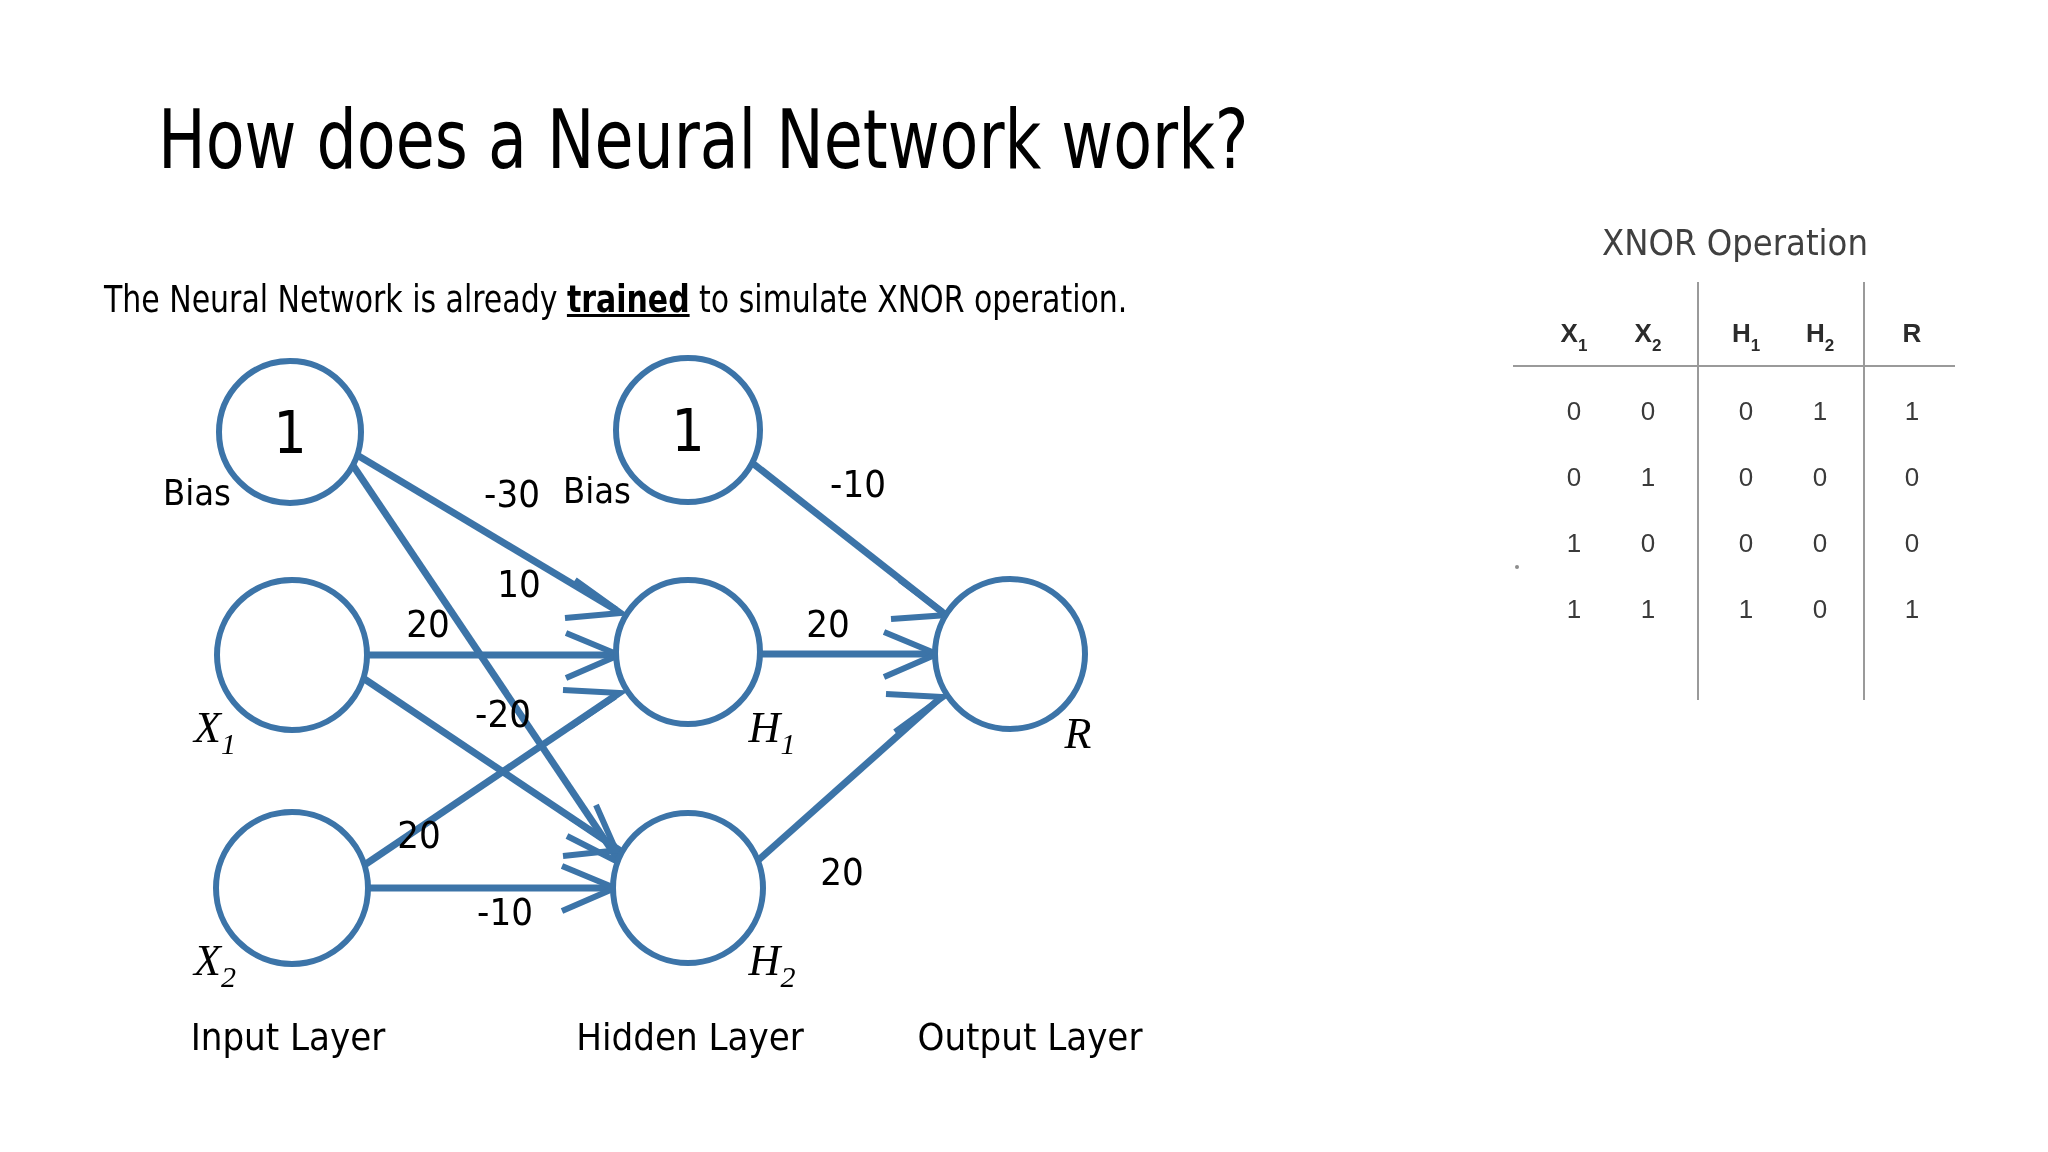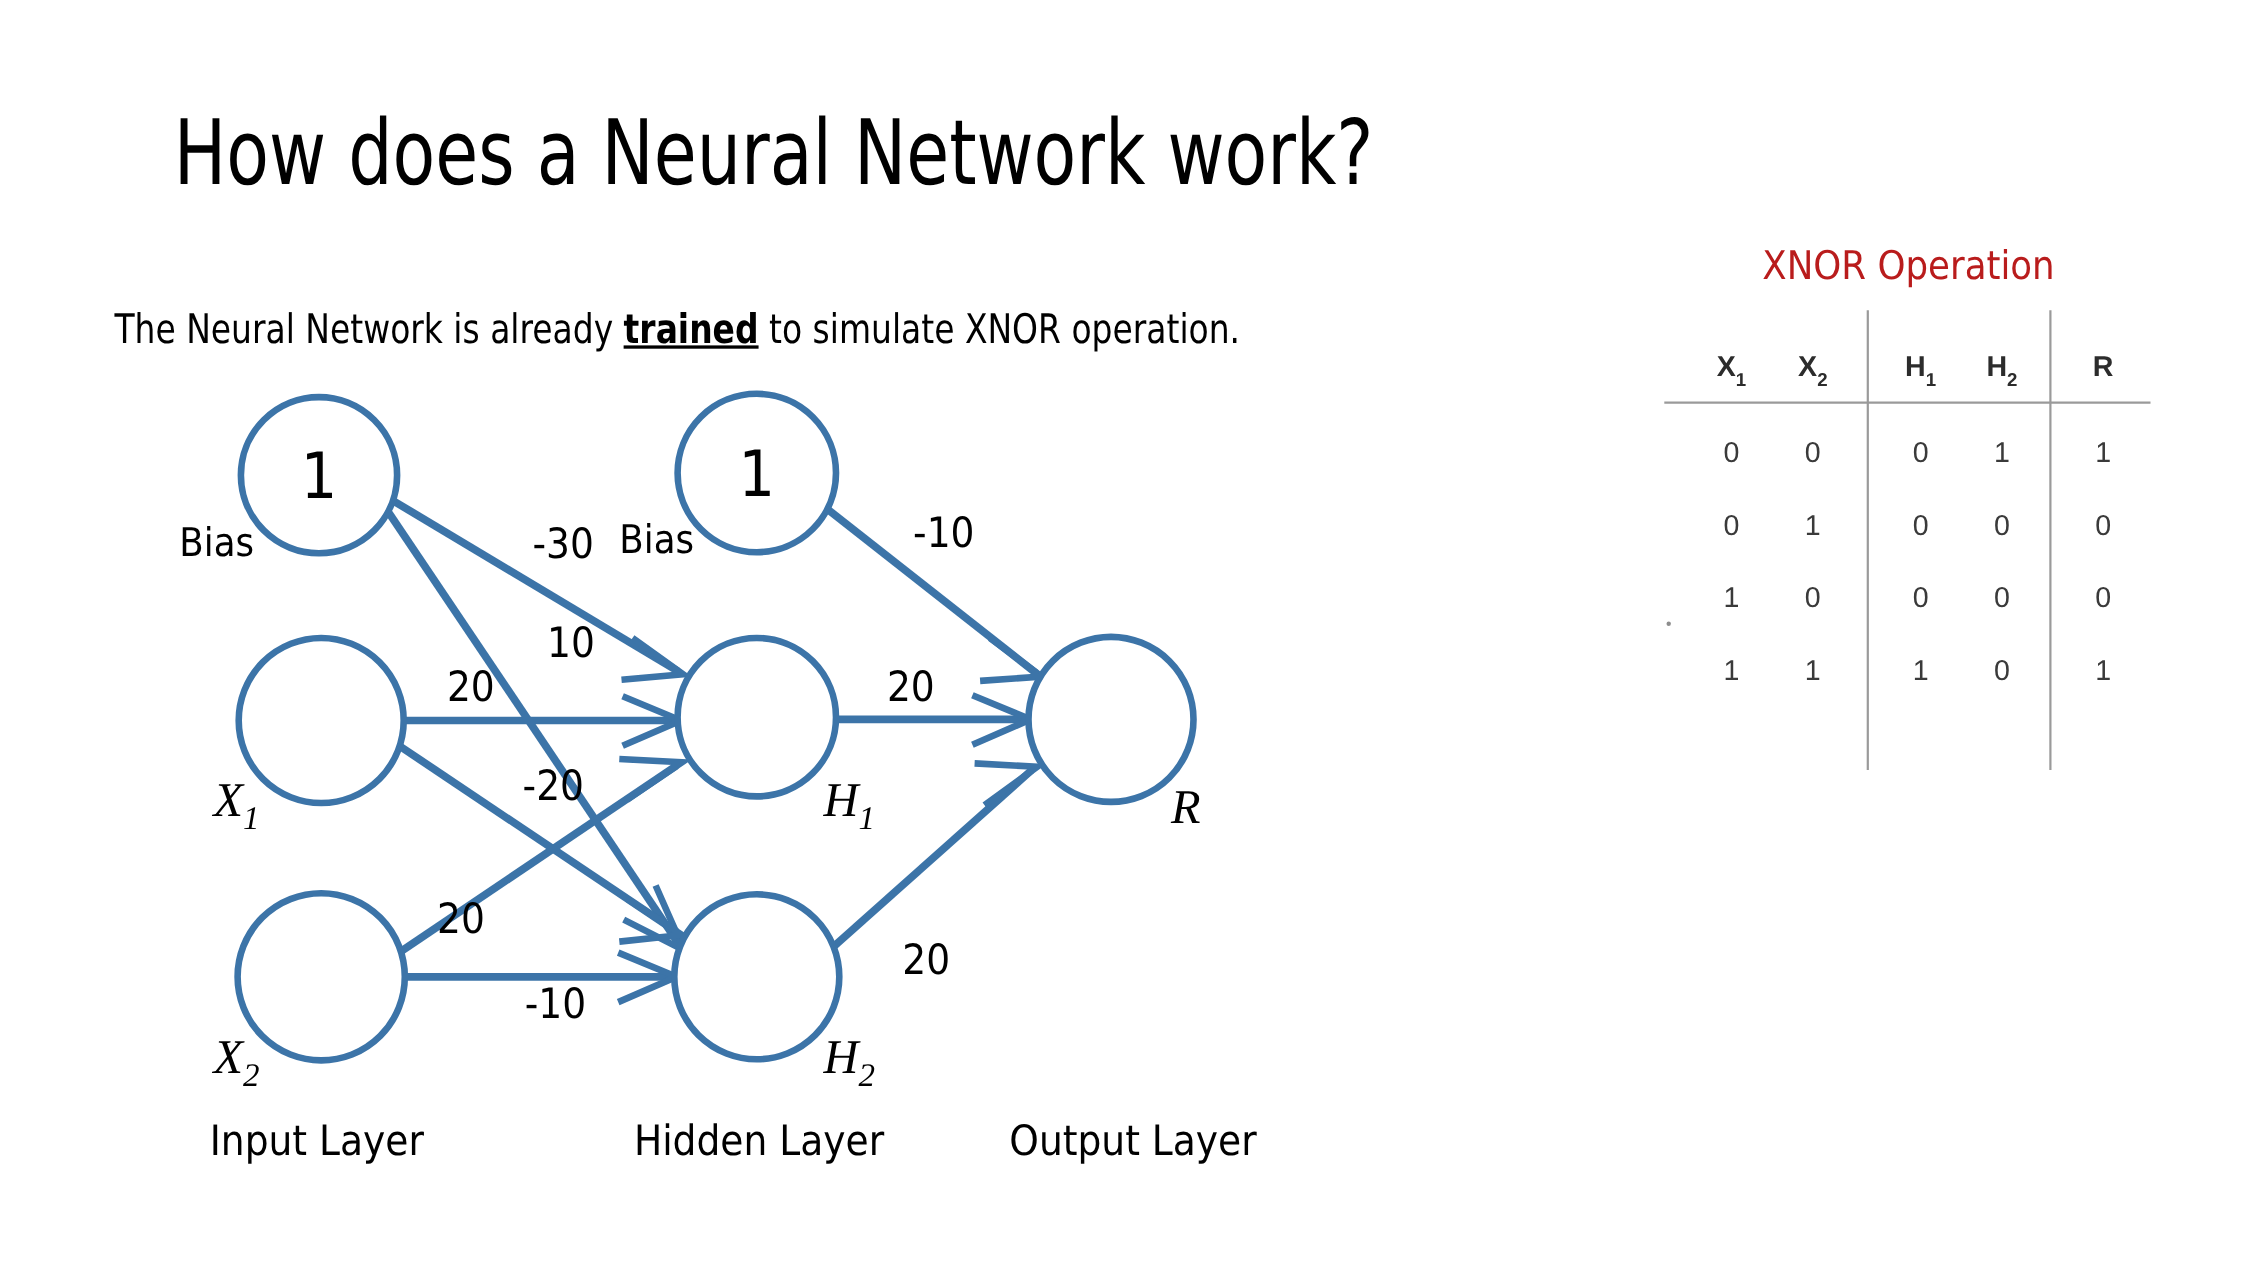--- a/index.html
+++ b/index.html
@@ -73,21 +73,21 @@
   #xnor{
     position:absolute;
     left:1500px;top:222px;
     width:470px;height:500px;
   }
   .xnor-title{
     position:absolute;
     left:0;top:0;width:470px;
     text-align:center;
     font-family:"DejaVu Sans Condensed","Liberation Sans",sans-serif;
-    font-size:36px;color:#b91c1c;
+    font-size:36px;color:#404040;
   }
   #xnor-svg{position:absolute;left:0;top:48px;width:470px;height:440px;}
   .th{
     font-family:"Liberation Sans",sans-serif;
     font-weight:bold;font-size:26px;fill:#2c2c2c;text-anchor:middle;
   }
   .th-sub{font-size:17px;font-weight:bold;}
   .td{
     font-family:"Liberation Sans",sans-serif;
     font-size:26px;fill:#3a3a3a;text-anchor:middle;

